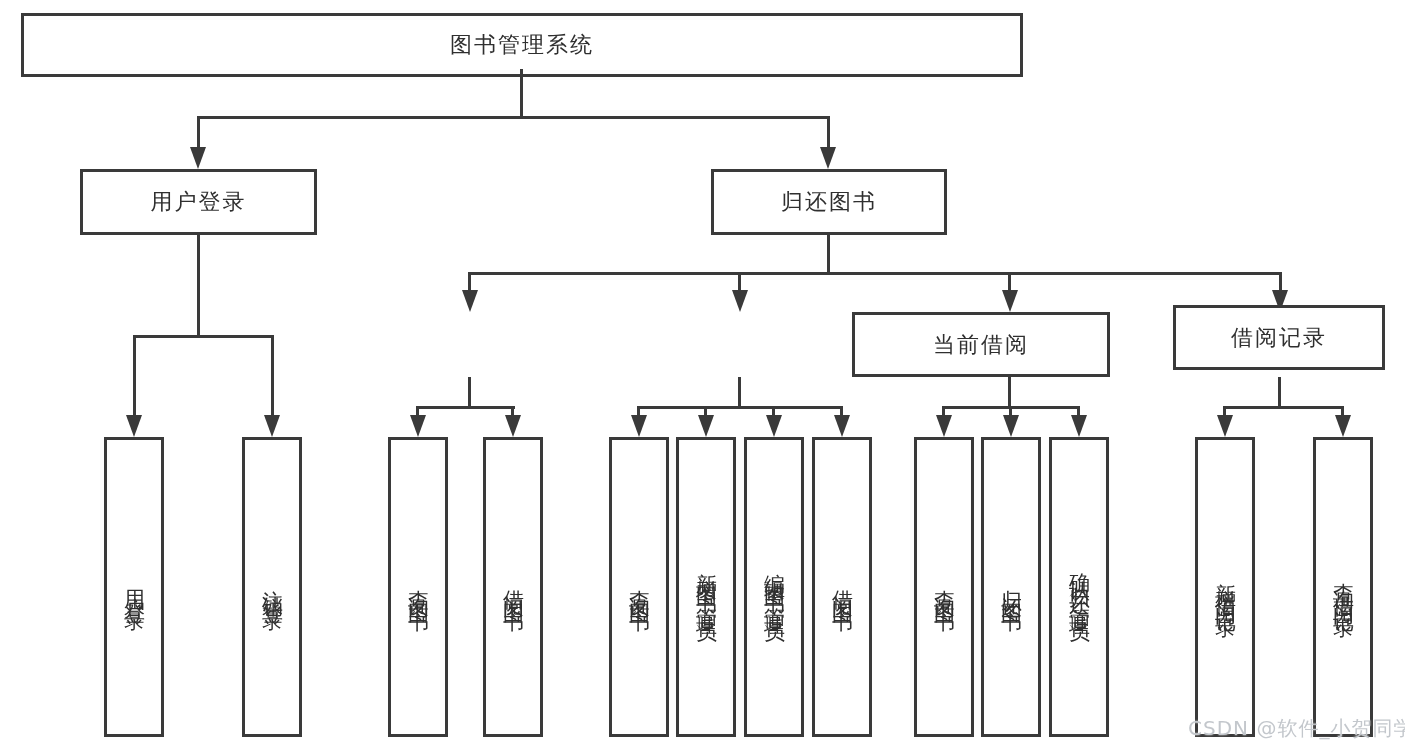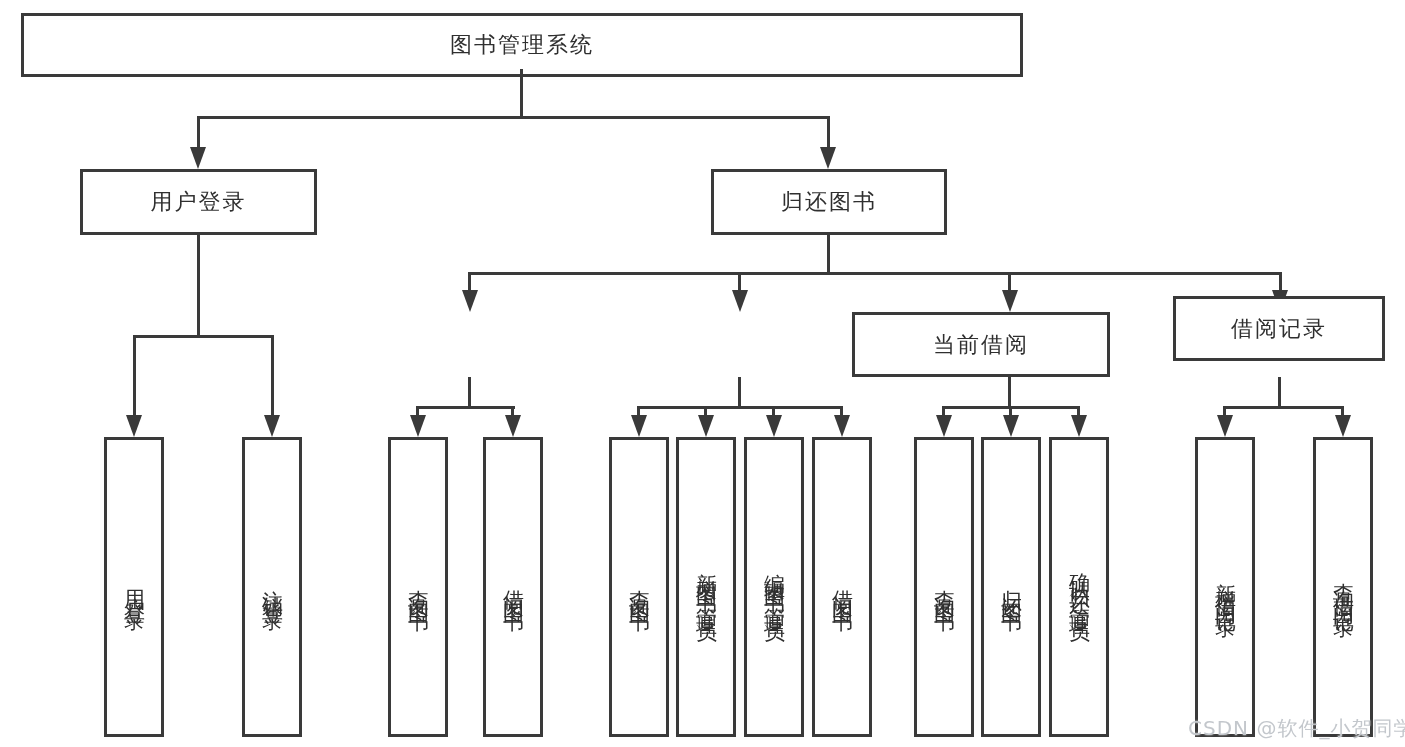--- a/index.html
+++ b/index.html
@@ -100,21 +100,21 @@
   <div class="vline" style="left:1008px;top:272px;height:22px;"></div>
   <div class="vline" style="left:1279px;top:272px;height:22px;"></div>
   <div class="tri" style="left:462px;top:290px;"></div>
   <div class="tri" style="left:732px;top:290px;"></div>
   <div class="tri" style="left:1002px;top:290px;"></div>
   <div class="tri" style="left:1272px;top:290px;"></div>
 
   <div class="box" style="left:852px;top:312px;width:258px;height:65px;">
     <span>当前借阅</span>
   </div>
-  <div class="box" style="left:1173px;top:296px;width:212px;height:65px;">
+  <div class="box" style="left:1173px;top:305px;width:212px;height:65px;">
     <span>借阅记录</span>
   </div>
 
   <div class="vline" style="left:468px;top:377px;height:32px;"></div>
   <div class="hline" style="left:416px;top:406px;width:99px;"></div>
   <div class="vline" style="left:416px;top:406px;height:12px;"></div>
   <div class="vline" style="left:511px;top:406px;height:12px;"></div>
   <div class="tri" style="left:410px;top:415px;"></div>
   <div class="tri" style="left:505px;top:415px;"></div>
 

